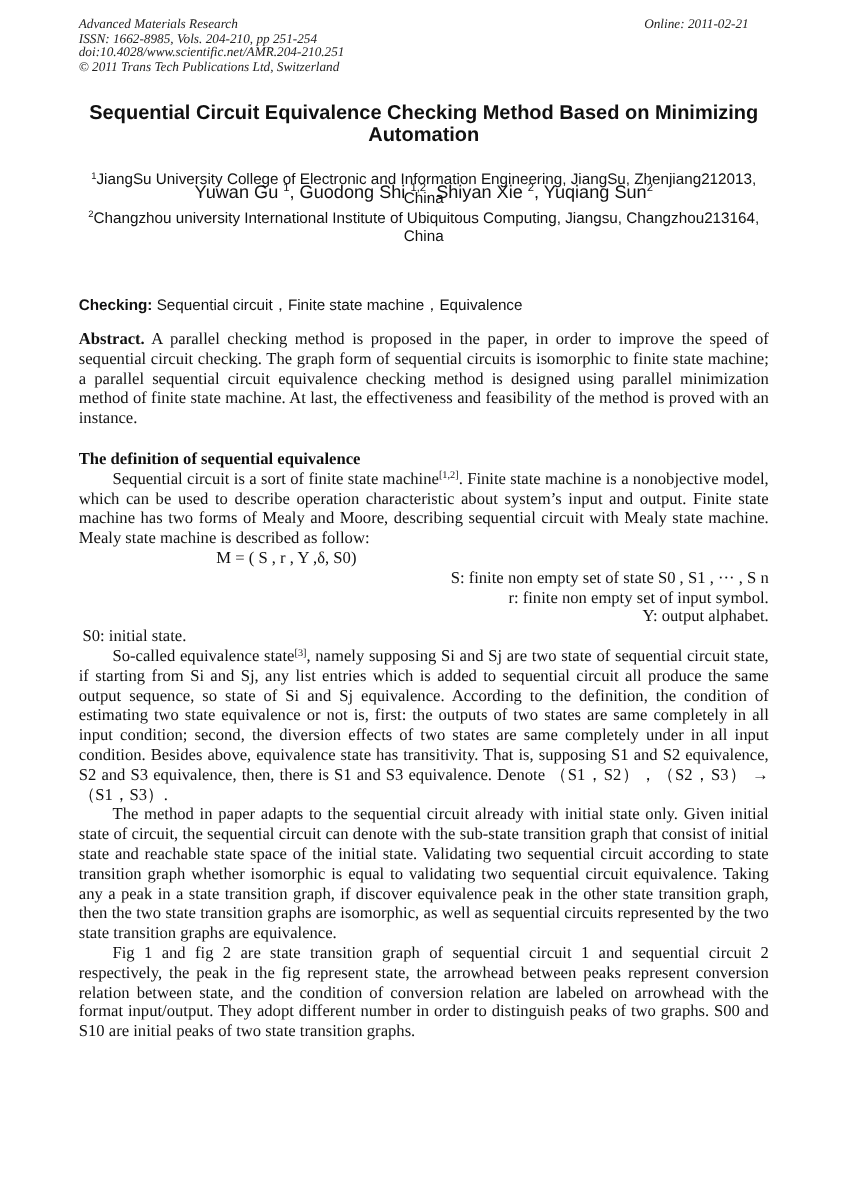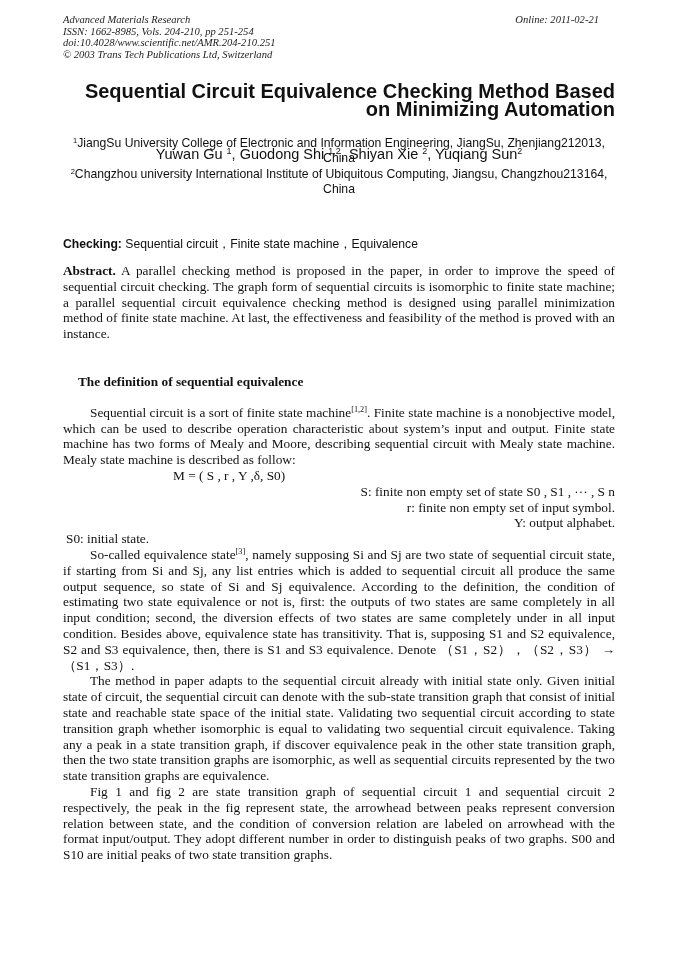--- a/index.html
+++ b/index.html
@@ -6,22 +6,22 @@
     body {
       width: 678px; height: 959px; overflow: hidden; position: relative;
       color: #111;
     }
     .page { position: absolute; left: 63px; top: 14px; width: 552px; }
     .hdr { font-family: "Liberation Serif", serif; font-style: italic; font-size: 10.6px; line-height: 11.5px; color: #222; }
     .hdr-left { position: absolute; left: 0; top: 0; }
     .hdr-right { position: absolute; right: 16px; top: 0; }
     .title {
       position: absolute; top: 68px; left: 0; width: 552px;
-      font-family: "Liberation Sans", sans-serif; font-weight: bold; font-size: 20px;
-      line-height: 18px; text-align: right;
+      font-family: "Liberation Sans", sans-serif; font-weight: bold; font-size: 16px;
+      line-height: 18px; text-align: center;
     }
     .authors {
       position: absolute; top: 104px; left: 0; width: 552px; text-align: center;
       font-family: "Liberation Sans", sans-serif; font-size: 14.5px; line-height: 17px; margin-top: 28px;
     }
     .affil {
       position: absolute; top: 122px; left: -6px; width: 564px; text-align: center;
       font-family: "Liberation Sans", sans-serif; font-size: 12.2px; line-height: 15.3px;
     }
     sup { font-size: 0.62em; vertical-align: 0.55em; line-height: 0; }
@@ -29,36 +29,36 @@
       position: absolute; top: 222px; left: 0; font-family: "Liberation Sans", sans-serif; font-size: 12.2px;
     }
     .keywords b { font-weight: bold; }
     .body {
       font-family: "Liberation Serif", serif; font-size: 13.3px; line-height: 15.8px;
       text-align: justify;
     }
     .abstract { position: absolute; top: 249px; left: 0; width: 552px; }
     .abstract b { font-weight: bold; }
     .section { position: absolute; top: 345px; left: 0; width: 552px; }
-    .section h2 { margin: 15px; font-family: "Liberation Serif", serif; font-weight: bold; font-size: 13.3px; line-height: 15.8px; }
+    .section h2 { margin: 0; font-family: "Liberation Serif", serif; font-weight: bold; font-size: 13.3px; line-height: 15.8px; }
     .para { margin: 0; text-indent: 27px; }
     .plain { margin: 0; text-indent: 0; text-align: right; }
     .formula { margin: 0; padding-left: 110px; text-align: left; }
     .indent-small { margin: 0; padding-left: 3px; text-align: left; }
     .last-left { text-align-last: left; }
   </style>
 </head>
 <body>
 
 <div class="page">
   <div class="hdr hdr-left">
     <div>Advanced Materials Research</div>
     <div>ISSN: 1662-8985, Vols. 204-210, pp 251-254</div>
     <div>doi:10.4028/www.scientific.net/AMR.204-210.251</div>
-    <div>© 2003 Trans Tech Publications Ltd, Switzerland</div>
+    <div>© 2011 Trans Tech Publications Ltd, Switzerland</div>
   </div>
   <div class="hdr hdr-right">Online: 2011-02-21</div>
 
   <div class="title">Sequential Circuit Equivalence Checking Method Based on Minimizing Automation</div>
 
   <div class="authors">
     <span>Yuwan Gu </span><sup>1</sup><span>, Guodong Shi </span><sup>1,2</sup><span>, Shiyan Xie </span><sup>2</sup><span>, Yuqiang Sun</span><sup>2</sup>
   </div>
 
   <div class="affil">

